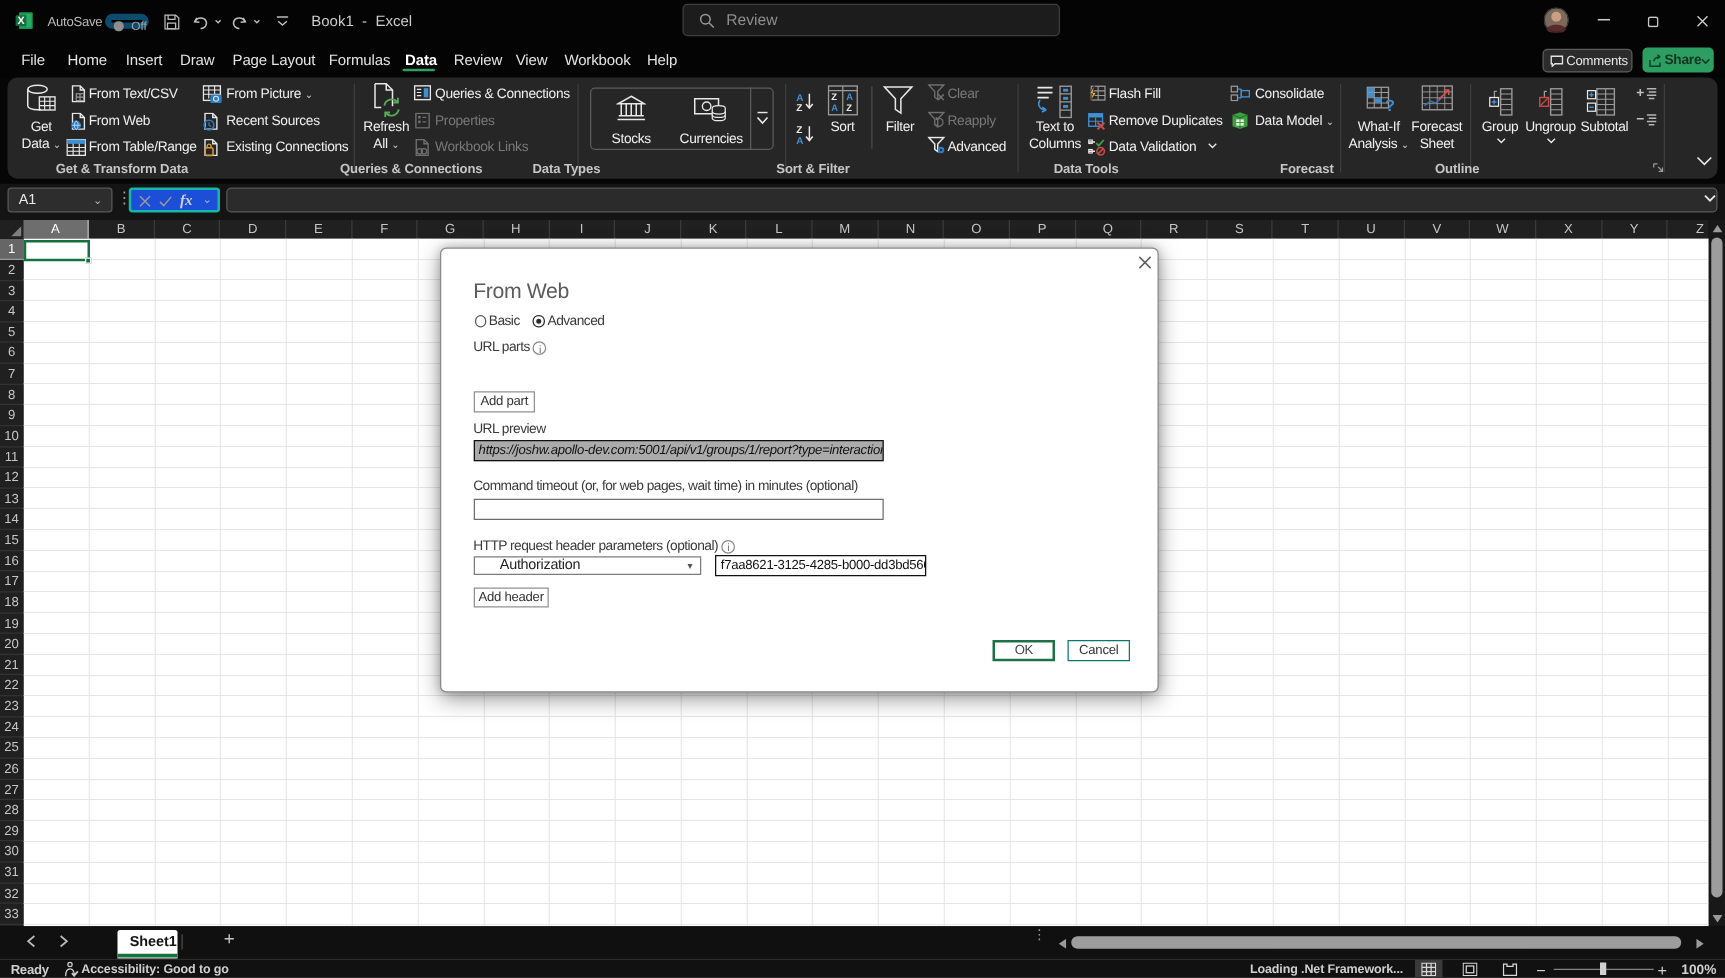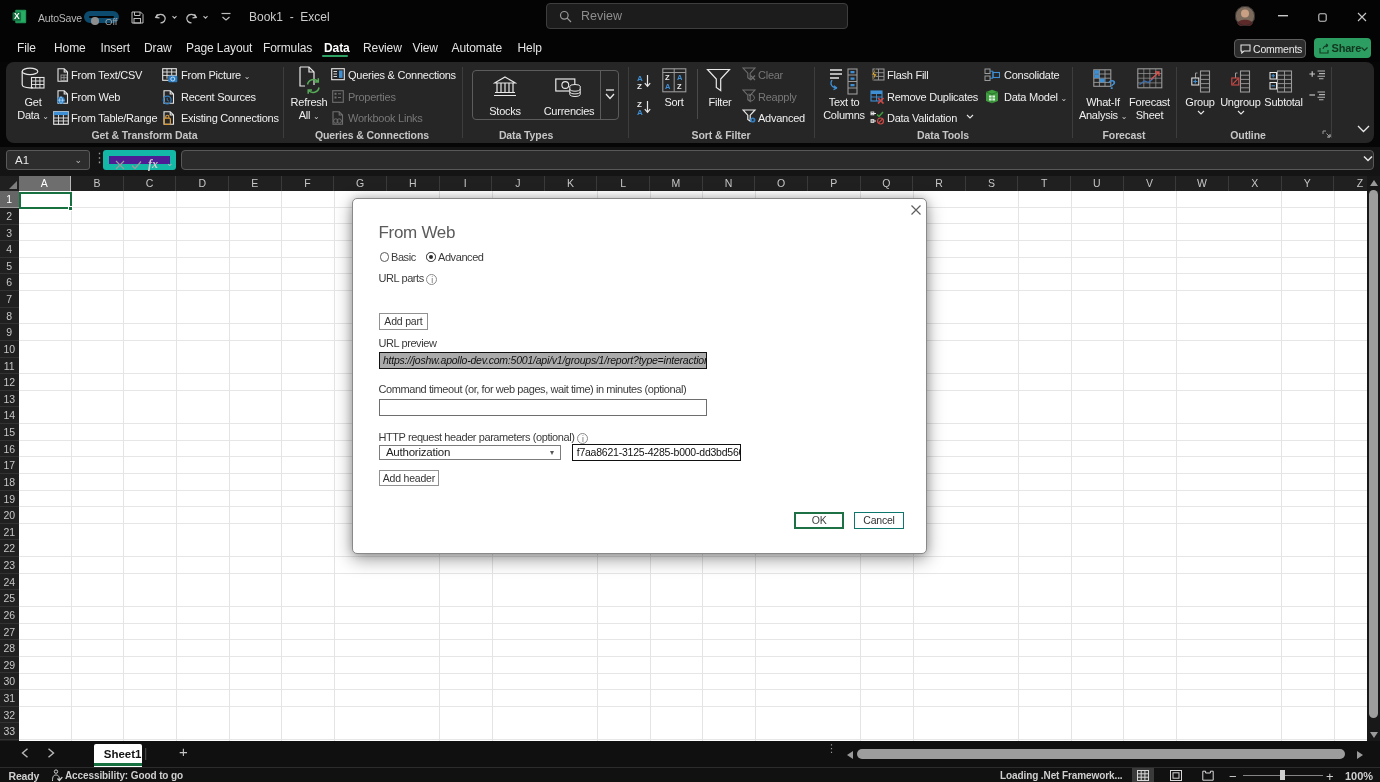--- a/index.html
+++ b/index.html
@@ -13,29 +13,29 @@
 #autosave-knob{position:absolute;left:2px;top:1.5px;width:7.5px;height:7.5px;border-radius:50%;background:#8e8e8e}
 #autosave-off{position:absolute;left:16px;top:0.5px;color:#a5a5a5;font-size:9.5px}
 #searchbox{position:absolute;left:546px;top:3px;width:302px;height:26px;background:#1c1c1c;border:1px solid #3e3e3e;border-radius:4px}
 
 #menubar{position:absolute;left:0;top:36px;width:1380px;height:26px;background:#040404}
 .menu{position:absolute;top:5px;font-size:12px;letter-spacing:-0.1px;color:#e3e3e3;line-height:15px}
 #data-underline{position:absolute;left:322px;top:19px;width:26px;height:2.4px;background:#2ea263;border-radius:2px}
 
 #ribbon{position:absolute;left:6px;top:62px;width:1368px;height:81px;background:#262626;border-radius:8px}
 .rdiv{position:absolute;top:5px;height:71px;width:1px;background:#3d3d3d}
-.rlabel{position:absolute;top:66.5px;font-size:10.5px;font-weight:bold;letter-spacing:-0.1px;color:#c6c6c6;width:200px;text-align:center;line-height:13px}
+.rlabel{position:absolute;top:66.5px;font-size:10.5px;font-weight:bold;letter-spacing:-0.1px;color:#c6c6c6;width:200px;text-align:left;line-height:13px}
 .ritem{position:absolute;font-size:11px;letter-spacing:-0.25px;color:#efefef;line-height:14px;white-space:nowrap}
 .rgray{color:#787878}
 .rbig{position:absolute;text-align:center;font-size:11px;letter-spacing:-0.25px;color:#efefef;line-height:13px;white-space:nowrap}
 .car{font-size:8px;color:#cfcfcf}
 
 #fbar{position:absolute;left:0;top:147px;width:1380px;height:29px;background:#141414}
 #namebox{position:absolute;left:6px;top:2.8px;width:84px;height:20.5px;background:#2d2d2d;border:1px solid #5a5a5a;border-radius:3px;color:#e8e8e8;font-size:11.5px;line-height:18px;padding-left:8px}
-#fxbox{position:absolute;left:103px;top:2.8px;width:73px;height:20.5px;background:#4c1d95;border:6px solid #14b8a6;border-radius:3px}
+#fxbox{position:absolute;left:103px;top:2.8px;width:73px;height:20.5px;background:#1d4ed8;border:2px solid #14b8a6;border-radius:3px}
 #finput{position:absolute;left:181px;top:2.8px;width:1193px;height:20.5px;background:#2b2b2b;border:1px solid #585858;border-radius:4px}
 
 #colheads{position:absolute;left:18.5px;top:176px;width:1348.5px;height:15.3px;background:#202020;display:flex;overflow:hidden}
 .ch{width:52.63px;flex:none;color:#c6c6c6;font-size:10.5px;text-align:center;line-height:15px;border-right:1px solid #3a3a3a}
 #corner{position:absolute;left:0;top:176px;width:18.5px;height:15.3px;background:#202020}
 #corner .tri{position:absolute;right:2px;bottom:2px;width:0;height:0;border-left:8px solid transparent;border-bottom:8px solid #7e7e7e}
 #rowheads{position:absolute;left:0;top:191.3px;width:18.5px;height:550px;background:#202020;overflow:hidden}
 .rh{height:16.64px;color:#c6c6c6;font-size:10.5px;text-align:center;line-height:16px;border-bottom:1px solid #323232}
 #gridarea{position:absolute;left:18.5px;top:191.3px;width:1348.5px;height:550px;background:#fff;
  background-image:repeating-linear-gradient(to right,transparent 0,transparent 51.83px,#e4e4e4 51.83px,#e4e4e4 52.63px),
@@ -125,21 +125,21 @@
 <div id="menubar">
   <div class="menu" style="left:17px">File</div>
   <div class="menu" style="left:54px">Home</div>
   <div class="menu" style="left:100.5px">Insert</div>
   <div class="menu" style="left:144px">Draw</div>
   <div class="menu" style="left:186px">Page Layout</div>
   <div class="menu" style="left:263px">Formulas</div>
   <div class="menu" style="left:324px;color:#fff;font-weight:bold">Data</div>
   <div class="menu" style="left:363px">Review</div>
   <div class="menu" style="left:412.5px">View</div>
-  <div class="menu" style="left:451.5px">Automate</div>
+  <div class="menu" style="left:451.5px">Workbook</div>
   <div class="menu" style="left:517.5px">Help</div>
   <div id="data-underline"></div>
   <div style="position:absolute;left:1234px;top:3px;width:72px;height:18.5px;border:1px solid #5e5e5e;border-radius:4px;background:#2c2c2c">
     <svg class="abs" style="left:5px;top:4px" width="11" height="10" viewBox="0 0 11 10" fill="none" stroke="#e3e3e3" stroke-width="1.1">
           <path d="M1 1 h9 v6 h-6 l-2.2 2 v-2 h-0.8 z"></path>
         </svg>
     <div style="position:absolute;left:18px;top:3px;color:#e8e8e8;font-size:10.5px;letter-spacing:-0.2px">Comments</div>
   </div>
   <div style="position:absolute;left:1313.5px;top:2.3px;width:57px;height:20px;border-radius:4px;background:#2d9e61">
     <svg class="abs" style="left:5px;top:4.5px" width="12" height="11" viewBox="0 0 12 11" fill="none" stroke="#123a23" stroke-width="1.1">
@@ -570,20 +570,20 @@
   <div class="radio" style="left:73.5px;top:53px;border-color:#2b2b2b"></div>
   <div style="position:absolute;left:76px;top:55.5px;width:4.5px;height:4.5px;border-radius:50%;background:#2b2b2b"></div>
   <div class="lab" style="left:85.5px;top:51.5px">Advanced</div>
   <div class="lab" style="left:26px;top:73px">URL parts <span class="info">i</span></div>
   <div class="btn" style="left:26.4px;top:113.6px;width:49px;height:16.7px;line-height:15.5px">Add part</div>
   <div class="lab" style="left:26px;top:137.5px">URL preview</div>
   <div class="inp" style="left:26.4px;top:152.3px;width:328px;height:17px;border:1px solid #111;background:#ababab;font-style:italic;line-height:15.5px;padding:0 3px;color:#111">https://joshw.apollo-dev.com:5001/api/v1/groups/1/report?type=interactions</div>
   <div class="lab" style="left:26px;top:184px">Command timeout (or, for web pages, wait time) in minutes (optional)</div>
   <div class="inp" style="left:26.4px;top:199.6px;width:328px;height:16.9px;border:1px solid #6e6e6e"></div>
   <div class="lab" style="left:26px;top:231.5px">HTTP request header parameters (optional) <span class="info">i</span></div>
-  <div class="inp" style="left:26.4px;top:245.8px;width:182px;height:14.7px;border:1px solid #7c7c7c;line-height:13px;padding:0 6px;font-size:11.5px;color:#222">Authorization<span style="position:absolute;right:6px;top:0;color:#555;font-size:8px">▾</span></div>
+  <div class="inp" style="left:26.4px;top:245.8px;width:182px;height:14.7px;border:1px solid #7c7c7c;line-height:13px;padding:0 20px;font-size:11.5px;color:#222">Authorization<span style="position:absolute;right:6px;top:0;color:#555;font-size:8px">▾</span></div>
   <div class="inp" style="left:219.2px;top:245px;width:169px;height:16.4px;border:1px solid #111;line-height:15px;padding:0 4px;color:#111">f7aa8621-3125-4285-b000-dd3bd566</div>
   <div class="btn" style="left:26.4px;top:270.4px;width:60px;height:16px;line-height:15px;font-size:10.5px">Add header</div>
   <div class="btn" style="left:441.6px;top:312.7px;width:50px;height:17.2px;border:2px solid #1e7145;line-height:13.5px;color:#454545">OK</div>
   <div class="btn" style="left:501.5px;top:312.8px;width:50px;height:16.8px;border:1px solid #0f766e;line-height:15px">Cancel</div>
 </div>
 
 </div>
 
 </body></html>

